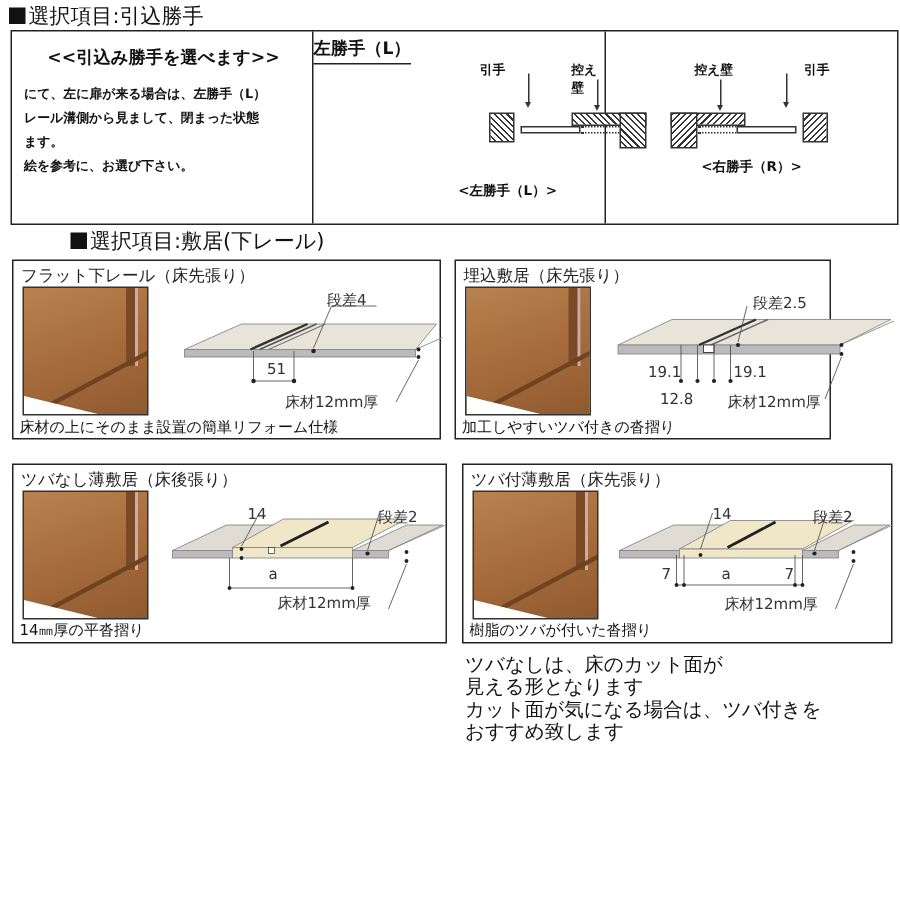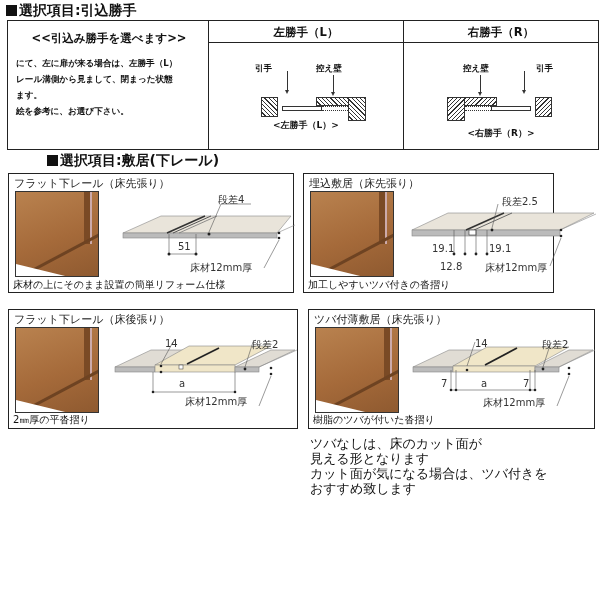--- a/index.html
+++ b/index.html
@@ -1,27 +1,27 @@
 <!DOCTYPE html>
 <html><head>
 <meta charset="utf-8">
 <style>
   * { box-sizing: border-box; margin: 0; padding: 0; }
   body { width: 600px; height: 600px; background: #fff; font-family: "DejaVu Sans", sans-serif; color: #111; position: relative; overflow: hidden; }
-  .sec-title { position: absolute; left: 6px; font-size: 14px; font-weight: bold; color: #111; letter-spacing: 0; }
+  .sec-title { position: absolute; left: 6px; font-size: 14px; font-weight: normal; color: #111; letter-spacing: 0; }
   .sec-title .sq { display: inline-block; width: 11px; height: 11px; background: #111; margin-right: 2px; vertical-align: -1px; }
   #t1 { top: 2px; }
   #t2 { top: 152px; padding-left: 41px; }
 
   
   .hand { position: absolute; left: 7px; top: 20px; width: 592px; height: 130px; border: 1px solid #222; display: flex; }
   .hand .desc { width: 201px; border-right: 1px solid #222; padding: 6px 6px 0 8px; }
   .hand .desc .h { font-size: 11.5px; font-weight: bold; text-align: center; margin: 4px 0 9px; }
   .hand .desc p { font-size: 8.6px; font-weight: bold; line-height: 16px; white-space: nowrap; }
-  .hand .col { flex: 1; border-right: 1px solid #222; display: flex; flex-direction: column; }
+  .hand .col { flex: 1; border-right: 1px solid #222; display: flex; flex-direction: row; }
   .hand .col:last-child { border-right: none; }
   .hand .col .ch { height: 22px; border-bottom: 1px solid #222; font-size: 11.5px; font-weight: bold; text-align: center; line-height: 22px; }
   .hand .col .cb { flex: 1; position: relative; }
   .lbl { position: absolute; font-size: 8.5px; font-weight: bold; }
   .hatch { position: absolute; border: 1px solid #333; background: repeating-linear-gradient(45deg, #fff 0 2px, #333 2px 3px); }
   .hatch.r { background: repeating-linear-gradient(-45deg, #fff 0 2px, #333 2px 3px); }
   .door { position: absolute; height: 5px; border: 1px solid #333; background: #fff; }
   .dotted { position: absolute; height: 5px; border-top: 1px dotted #333; border-bottom: 1px dotted #333; }
   .arrow-v { position: absolute; width: 1px; background: #333; }
   .arrow-v::after { content: ""; position: absolute; bottom: -3px; left: -2px; border-left: 2.5px solid transparent; border-right: 2.5px solid transparent; border-top: 4px solid #333; }
@@ -58,25 +58,24 @@
     <div class="cb">
       <span class="lbl" style="left:46px;top:20px">引手</span>
       <span class="lbl" style="left:107px;top:20px">控え壁</span>
       <div class="arrow-v" style="left:78px;top:28px;height:20px"></div>
       <div class="arrow-v" style="left:124px;top:32px;height:18px"></div>
       <div class="hatch" style="left:52px;top:54px;width:17px;height:20px"></div>
       <div class="door" style="left:73px;top:63px;width:40px"></div>
       <div class="dotted" style="left:113px;top:63px;width:26px"></div>
       <div class="hatch" style="left:107px;top:54px;width:50px;height:9px"></div>
       <div class="hatch" style="left:139px;top:54px;width:18px;height:24px"></div>
-      <div class="cap" style="top:76px">&lt;左勝手（L）&gt;</div>
+      <div class="cap" style="top:100px">&lt;左勝手（L）&gt;</div>
     </div>
   </div>
   <div class="col">
-    <div class="ch">右勝手（R）</div>
     <div class="cb">
       <span class="lbl" style="left:59px;top:20px">控え壁</span>
       <span class="lbl" style="left:132px;top:20px">引手</span>
       <div class="arrow-v" style="left:76px;top:32px;height:18px"></div>
       <div class="arrow-v" style="left:120px;top:28px;height:20px"></div>
       <div class="hatch r" style="left:43px;top:54px;width:50px;height:9px"></div>
       <div class="hatch r" style="left:43px;top:54px;width:18px;height:24px"></div>
       <div class="dotted" style="left:61px;top:63px;width:26px"></div>
       <div class="door" style="left:87px;top:63px;width:40px"></div>
       <div class="hatch r" style="left:131px;top:54px;width:17px;height:20px"></div>
@@ -149,21 +148,21 @@
   </svg>
   <span class="dlabel" style="left:198px;top:21px">段差2.5</span>
   <span class="dlabel" style="left:128px;top:69px">19.1</span>
   <span class="dlabel" style="left:185px;top:69px">19.1</span>
   <span class="dlabel" style="left:136px;top:87px">12.8</span>
   <span class="dlabel" style="left:181px;top:87px">床材12mm厚</span>
   <div class="bf" style="top:104px">加工しやすいツバ付きの沓摺り</div>
 </div>
 
 <div class="box" style="left:8px;top:309px;width:290px;height:120px">
-  <div class="bt">フラット下レール（床後張り）</div>
+  <div class="bt">ツバなし薄敷居（床後張り）</div>
   <div class="photo" style="top:17px">
       <div class="frame"></div>
       <div class="rail"></div>
       <div class="floor"></div>
     </div>
   <svg class="diag" style="left:102px;top:20px" width="188" height="80" viewBox="0 0 188 80">
     <polygon points="4,37 40,20 80,20 44,37" fill="#e0dcd4" stroke="#888" stroke-width="0.6"></polygon>
     <polygon points="44,35 78,16 160,16 124,35" fill="#f0e6c8" stroke="#888" stroke-width="0.6"></polygon>
     <polygon points="124,37 160,20 184,20 148,37" fill="#e0dcd4" stroke="#888" stroke-width="0.6"></polygon>
     <rect x="4" y="37" width="40" height="5" fill="#bbb" stroke="#888" stroke-width="0.6"></rect>
@@ -183,21 +182,21 @@
     <line x1="134" y1="37" x2="142" y2="12" stroke="#555" stroke-width="0.6"></line>
     <line x1="148" y1="37" x2="186" y2="20" stroke="#888" stroke-width="0.6"></line>
     <circle cx="160" cy="38" r="1.3" fill="#222"></circle>
       <circle cx="160" cy="44" r="1.3" fill="#222"></circle>
     <line x1="160" y1="46" x2="148" y2="76" stroke="#555" stroke-width="0.6"></line>
   </svg>
   <span class="dlabel" style="left:156px;top:28px">14</span>
   <span class="dlabel" style="left:243px;top:28px">段差2</span>
   <span class="dlabel" style="left:170px;top:68px">a</span>
   <span class="dlabel" style="left:176px;top:85px">床材12mm厚</span>
-  <div class="bf" style="top:103px">2㎜厚の平沓摺り</div>
+  <div class="bf" style="top:103px">14㎜厚の平沓摺り</div>
 </div>
 
 <div class="box" style="left:308px;top:309px;width:287px;height:120px">
   <div class="bt">ツバ付薄敷居（床先張り）</div>
   <div class="photo" style="top:17px">
       <div class="frame"></div>
       <div class="rail"></div>
       <div class="floor"></div>
     </div>
   <svg class="diag" style="left:100px;top:20px" width="186" height="80" viewBox="0 0 186 80">

